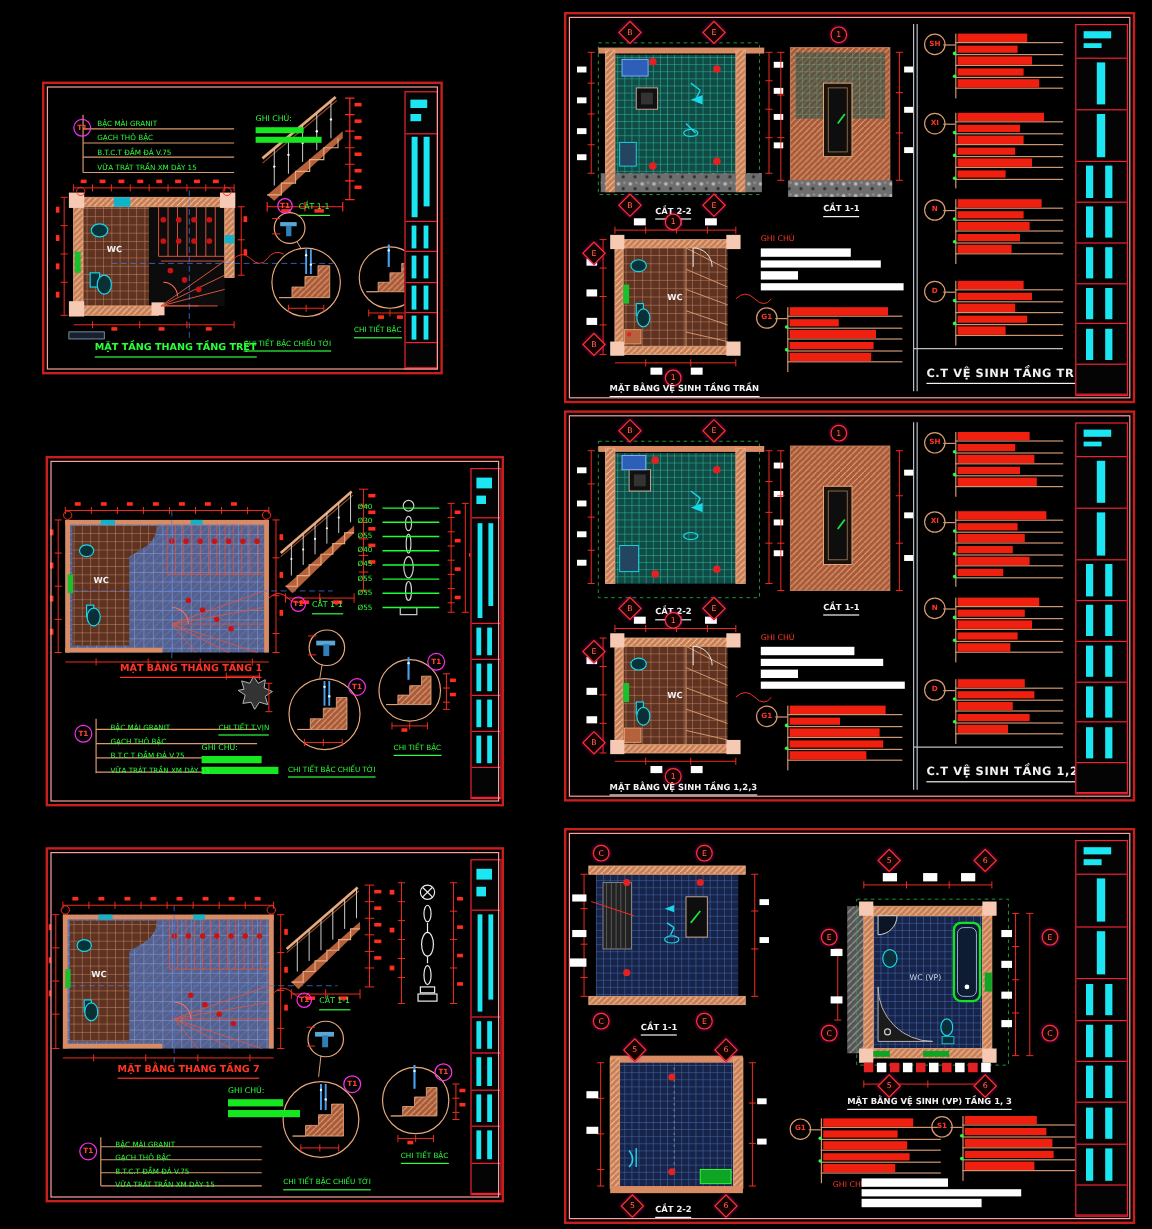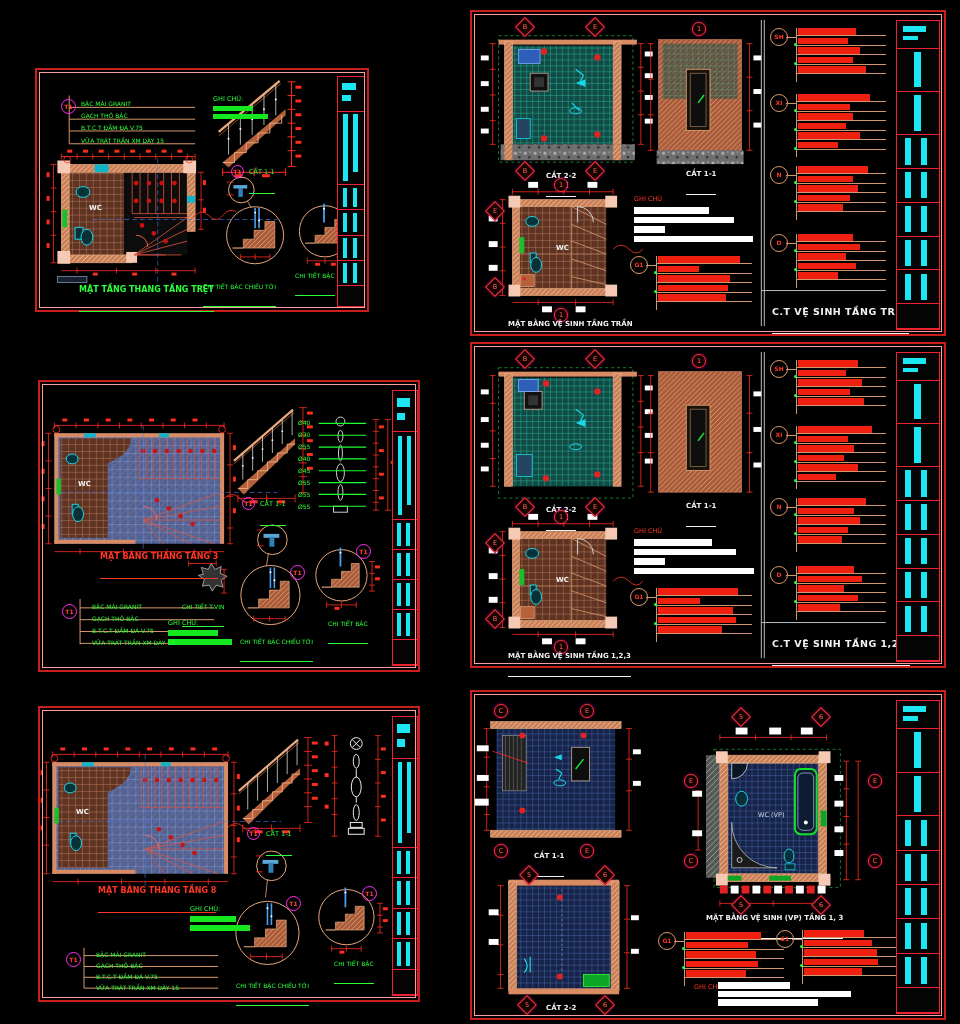--- a/index.html
+++ b/index.html
@@ -5,21 +5,21 @@
   html,body{margin:0;padding:0;background:#000;}
   #root{position:absolute;left:0;top:0;width:960px;height:1024px;background:#000;overflow:hidden;
         font-family:"DejaVu Sans",sans-serif;}
   .panel{position:absolute;border:2px solid #c81e1e;background:#000;box-sizing:border-box;}
   .panel::after{content:"";position:absolute;inset:2px;border:1px solid #ff9e9e;pointer-events:none;}
   .draw{position:absolute;left:0;top:0;width:100%;height:100%;}
   .t{position:absolute;white-space:nowrap;line-height:1.2;}
   .g{color:#2bff3a}.r{color:#ff3524}.w{color:#f2f2f2}.b{color:#cfd8e8}
   .s6{font-size:6px}.s65{font-size:6.5px}.s7{font-size:7px;font-weight:700}
   .s8{font-size:8px;font-weight:700}.s9{font-size:9.5px;font-weight:700;letter-spacing:.5px}
-  .u{border-bottom:1px solid currentColor;padding-bottom:16px}
+  .u{border-bottom:1px solid currentColor;padding-bottom:2px}
   .gm{position:absolute;width:12px;height:12px;border:1px solid #ff3524;border-radius:50%;
       color:#ff6a5a;font-size:6.5px;line-height:12px;text-align:center;background:#150000;
       box-shadow:0 0 3px rgba(255,0,220,.65);box-sizing:content-box;}
   .gmd{border-radius:0;transform:rotate(45deg);}
   .gmd i{display:block;transform:rotate(-45deg);font-style:normal;line-height:12px;}
   .tcirc{position:absolute;width:13px;height:13px;border:1.5px solid #ff2ef0;border-radius:50%;
       color:#ff4433;font-size:6px;line-height:13px;text-align:center;font-weight:700;}
   .bars{position:absolute;}
   .wbar{position:absolute;background:#ffffff;}
   .gbar{position:absolute;background:#15e81f;}
@@ -384,21 +384,21 @@
       <g fill="#ff2d1f">
           <rect x="339" y="186" width="5" height="3"></rect>
           <rect x="339" y="198" width="5" height="3"></rect>
           <rect x="298" y="228" width="5" height="3"></rect>
         </g>
       <path d="M160,196 l6,4 -2,7 7,-1 3,6 4,-6 7,2 -2,-7 6,-4 -7,-3 1,-7 -6,3 -4,-6 -3,6 -7,-2 2,7 z" stroke="#bbb" fill="#333" stroke-width="0.8"></path>
       <path d="M186,190 V214 M183,190 h6 M183,214 h6 M150,184 h28 M150,181 v6 M178,181 v6" stroke="#ff2d1f" stroke-width="0.8" fill="none"></path>
       <path d="M40,220 V266 M40,229 H176 M40,241 H176 M40,253 H176 M40,265 H176" stroke="#d99a6c" fill="none"></path>
     </svg>
     <span class="t w s7" style="left:38px;top:98px">WC</span>
-    <span class="t r s8 u" style="left:60px;top:170px">MẶT BẰNG THANG TẦNG 3</span>
+    <span class="t r s8 u" style="left:60px;top:170px">MẶT BẰNG THANG TẦNG 1</span>
     <span class="tcirc" style="left:202px;top:115px;width:11px;height:11px;line-height:11px">T1</span>
     <span class="t g s65 u" style="left:220px;top:119px">CẮT 1-1</span>
     <span class="t g s6" style="left:258px;top:37px">Ø40</span>
     <span class="t g s6" style="left:258px;top:49px">Ø30</span>
     <span class="t g s6" style="left:258px;top:61px">Ø55</span>
     <span class="t g s6" style="left:258px;top:73px">Ø40</span>
     <span class="t g s6" style="left:258px;top:85px">Ø45</span>
     <span class="t g s6" style="left:258px;top:97px">Ø55</span>
     <span class="t g s6" style="left:258px;top:109px">Ø55</span>
     <span class="t g s6" style="left:258px;top:121px">Ø55</span>
@@ -569,21 +569,21 @@
           <path d="M344,198 V228 M341,198 h6 M341,210 h6 M341,222 h6 M341,228 h6 M295,244 h30 M295,241 v6 M310,241 v6 M325,241 v6"></path>
         </g>
       <g fill="#ff2d1f">
           <rect x="347" y="202" width="5" height="3"></rect>
           <rect x="347" y="214" width="5" height="3"></rect>
           <rect x="303" y="246" width="5" height="3"></rect>
         </g>
       <path d="M44,243 V284 M44,251 H180 M44,262 H180 M44,273 H180 M44,284 H180" stroke="#d99a6c" fill="none"></path>
     </svg>
     <span class="t w s7" style="left:36px;top:100px">WC</span>
-    <span class="t r s8 u" style="left:58px;top:178px">MẶT BẰNG THANG TẦNG 8</span>
+    <span class="t r s8 u" style="left:58px;top:178px">MẶT BẰNG THANG TẦNG 7</span>
     <span class="tcirc" style="left:207px;top:119px;width:11px;height:11px;line-height:11px">T1</span>
     <span class="t g s65 u" style="left:226px;top:123px">CẮT 1-1</span>
     <span class="t g s65" style="left:150px;top:198px">GHI CHÚ:</span>
     <div class="bars" style="left:150px;top:208px">
         <i class="gbar" style="left: 0px; top: 0px; width: 46px; height: 6px;"></i>
         <i class="gbar" style="left: 0px; top: 9px; width: 60px; height: 6px;"></i>
       </div>
     <span class="tcirc" style="left:246px;top:188px">T1</span>
     <span class="tcirc" style="left:322px;top:178px">T1</span>
     <span class="tcirc" style="left:26px;top:244px">T1</span>

